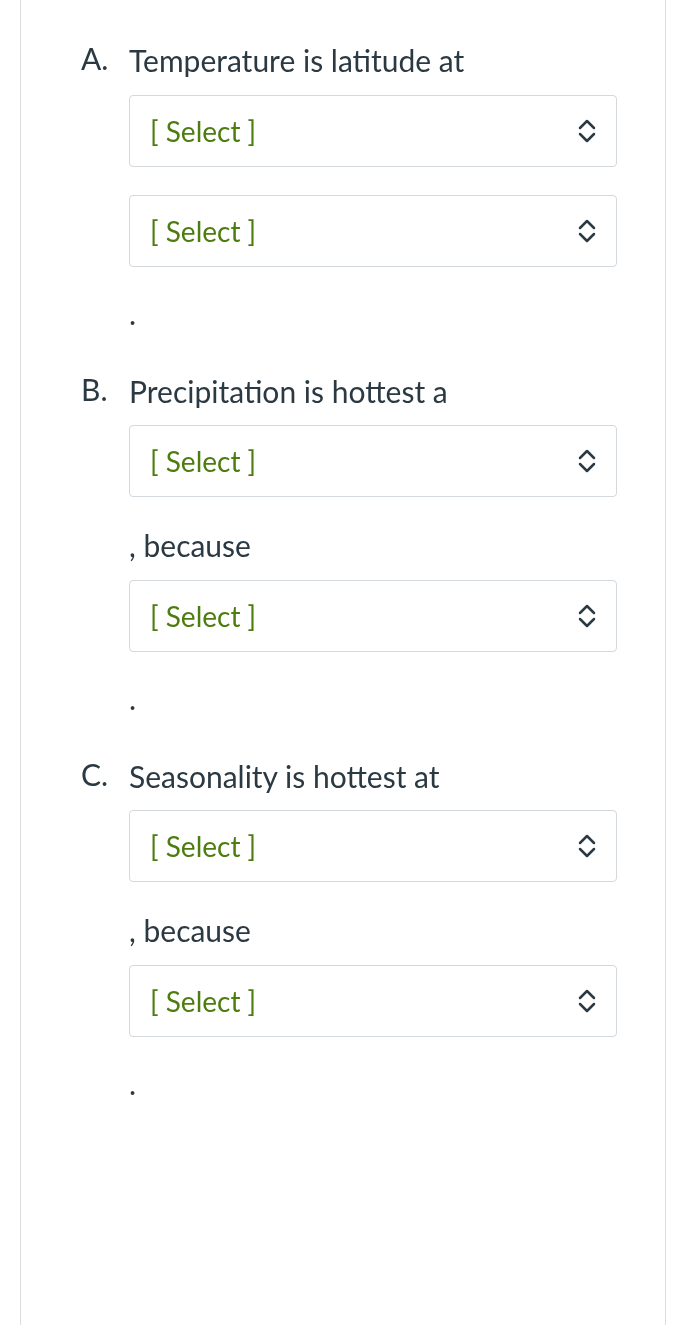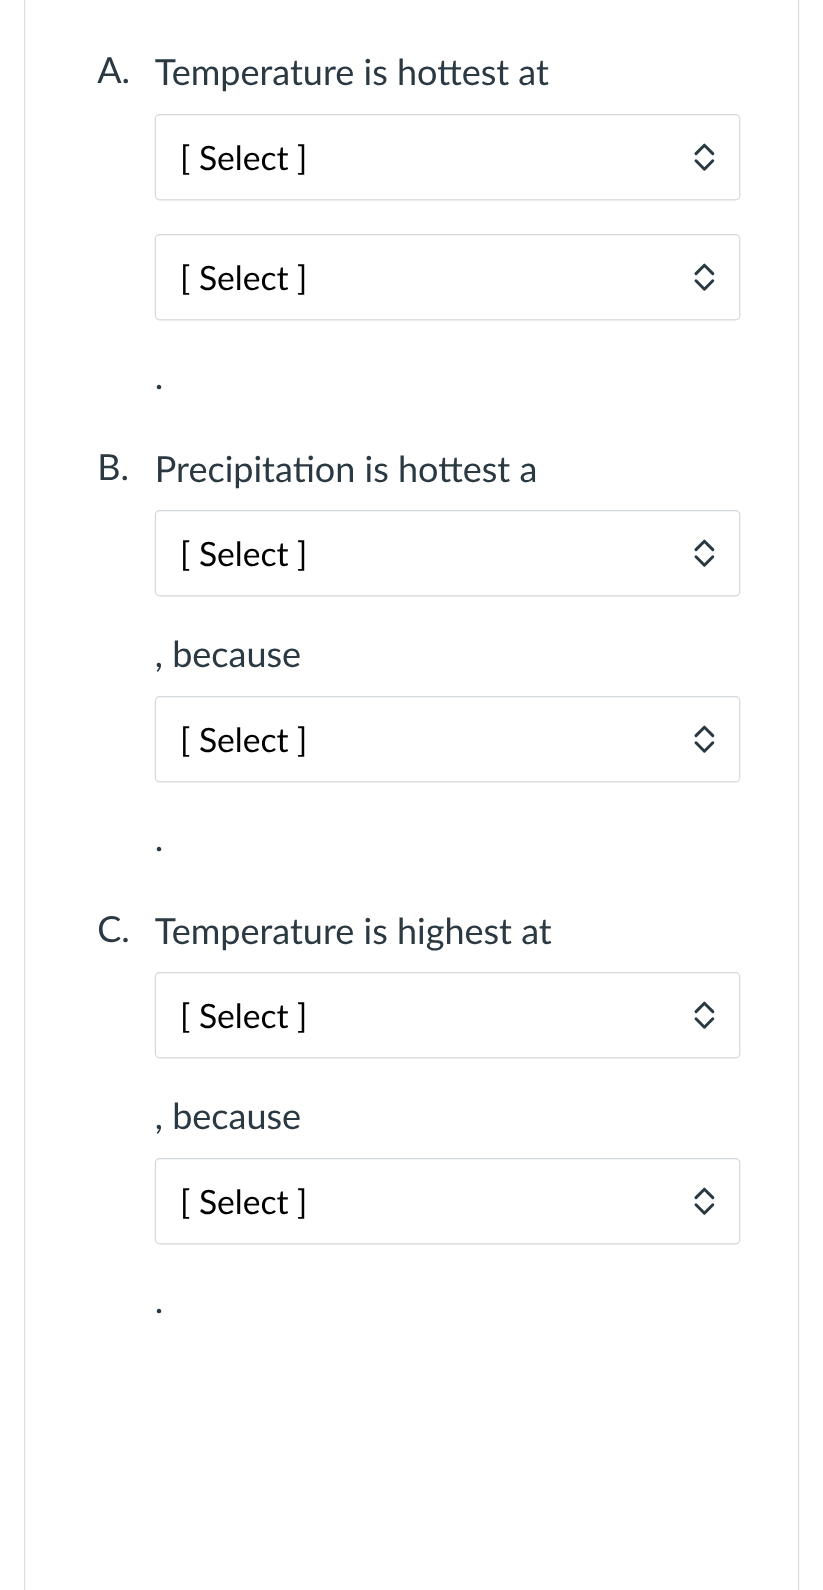--- a/index.html
+++ b/index.html
@@ -48,21 +48,21 @@
     height: 72px;
     display: flex;
     align-items: center;
     padding: 0 56px 0 20px;
     margin: 0 0 28px 0;
     cursor: pointer;
     background: #ffffff;
   }
   .select-text {
     font-size: 28px;
-    color: #000000;
+    color: #4d7c0f;
   }
   .chevrons {
     position: absolute;
     right: 18px;
     top: 50%;
     transform: translateY(-50%);
     width: 22px;
     height: 28px;
     pointer-events: none;
   }
@@ -74,21 +74,21 @@
   }
 </style>
 </head>
 <body>
 
 <div class="container">
   <ol class="questions">
 
     <li class="question-item">
       <span class="marker">A.</span>
-      <p class="prompt-line">Temperature is hottest at</p>
+      <p class="prompt-line">Temperature is latitude at</p>
       <div class="select-box">
         <span class="select-text">[ Select ]</span>
         <span class="chevrons">
           <svg viewBox="0 0 22 28" width="22" height="28">
               <path d="M4 11 L11 4 L18 11" fill="none" stroke="#2b3942" stroke-width="2.5" stroke-linecap="round" stroke-linejoin="round"></path>
               <path d="M4 17 L11 24 L18 17" fill="none" stroke="#2b3942" stroke-width="2.5" stroke-linecap="round" stroke-linejoin="round"></path>
             </svg>
         </span>
       </div>
       <div class="select-box">
@@ -123,21 +123,21 @@
               <path d="M4 11 L11 4 L18 11" fill="none" stroke="#2b3942" stroke-width="2.5" stroke-linecap="round" stroke-linejoin="round"></path>
               <path d="M4 17 L11 24 L18 17" fill="none" stroke="#2b3942" stroke-width="2.5" stroke-linecap="round" stroke-linejoin="round"></path>
             </svg>
         </span>
       </div>
       <p class="period">.</p>
     </li>
 
     <li class="question-item">
       <span class="marker">C.</span>
-      <p class="prompt-line">Temperature is highest at</p>
+      <p class="prompt-line">Seasonality is hottest at</p>
       <div class="select-box">
         <span class="select-text">[ Select ]</span>
         <span class="chevrons">
           <svg viewBox="0 0 22 28" width="22" height="28">
               <path d="M4 11 L11 4 L18 11" fill="none" stroke="#2b3942" stroke-width="2.5" stroke-linecap="round" stroke-linejoin="round"></path>
               <path d="M4 17 L11 24 L18 17" fill="none" stroke="#2b3942" stroke-width="2.5" stroke-linecap="round" stroke-linejoin="round"></path>
             </svg>
         </span>
       </div>
       <p class="prompt-line">, because</p>

